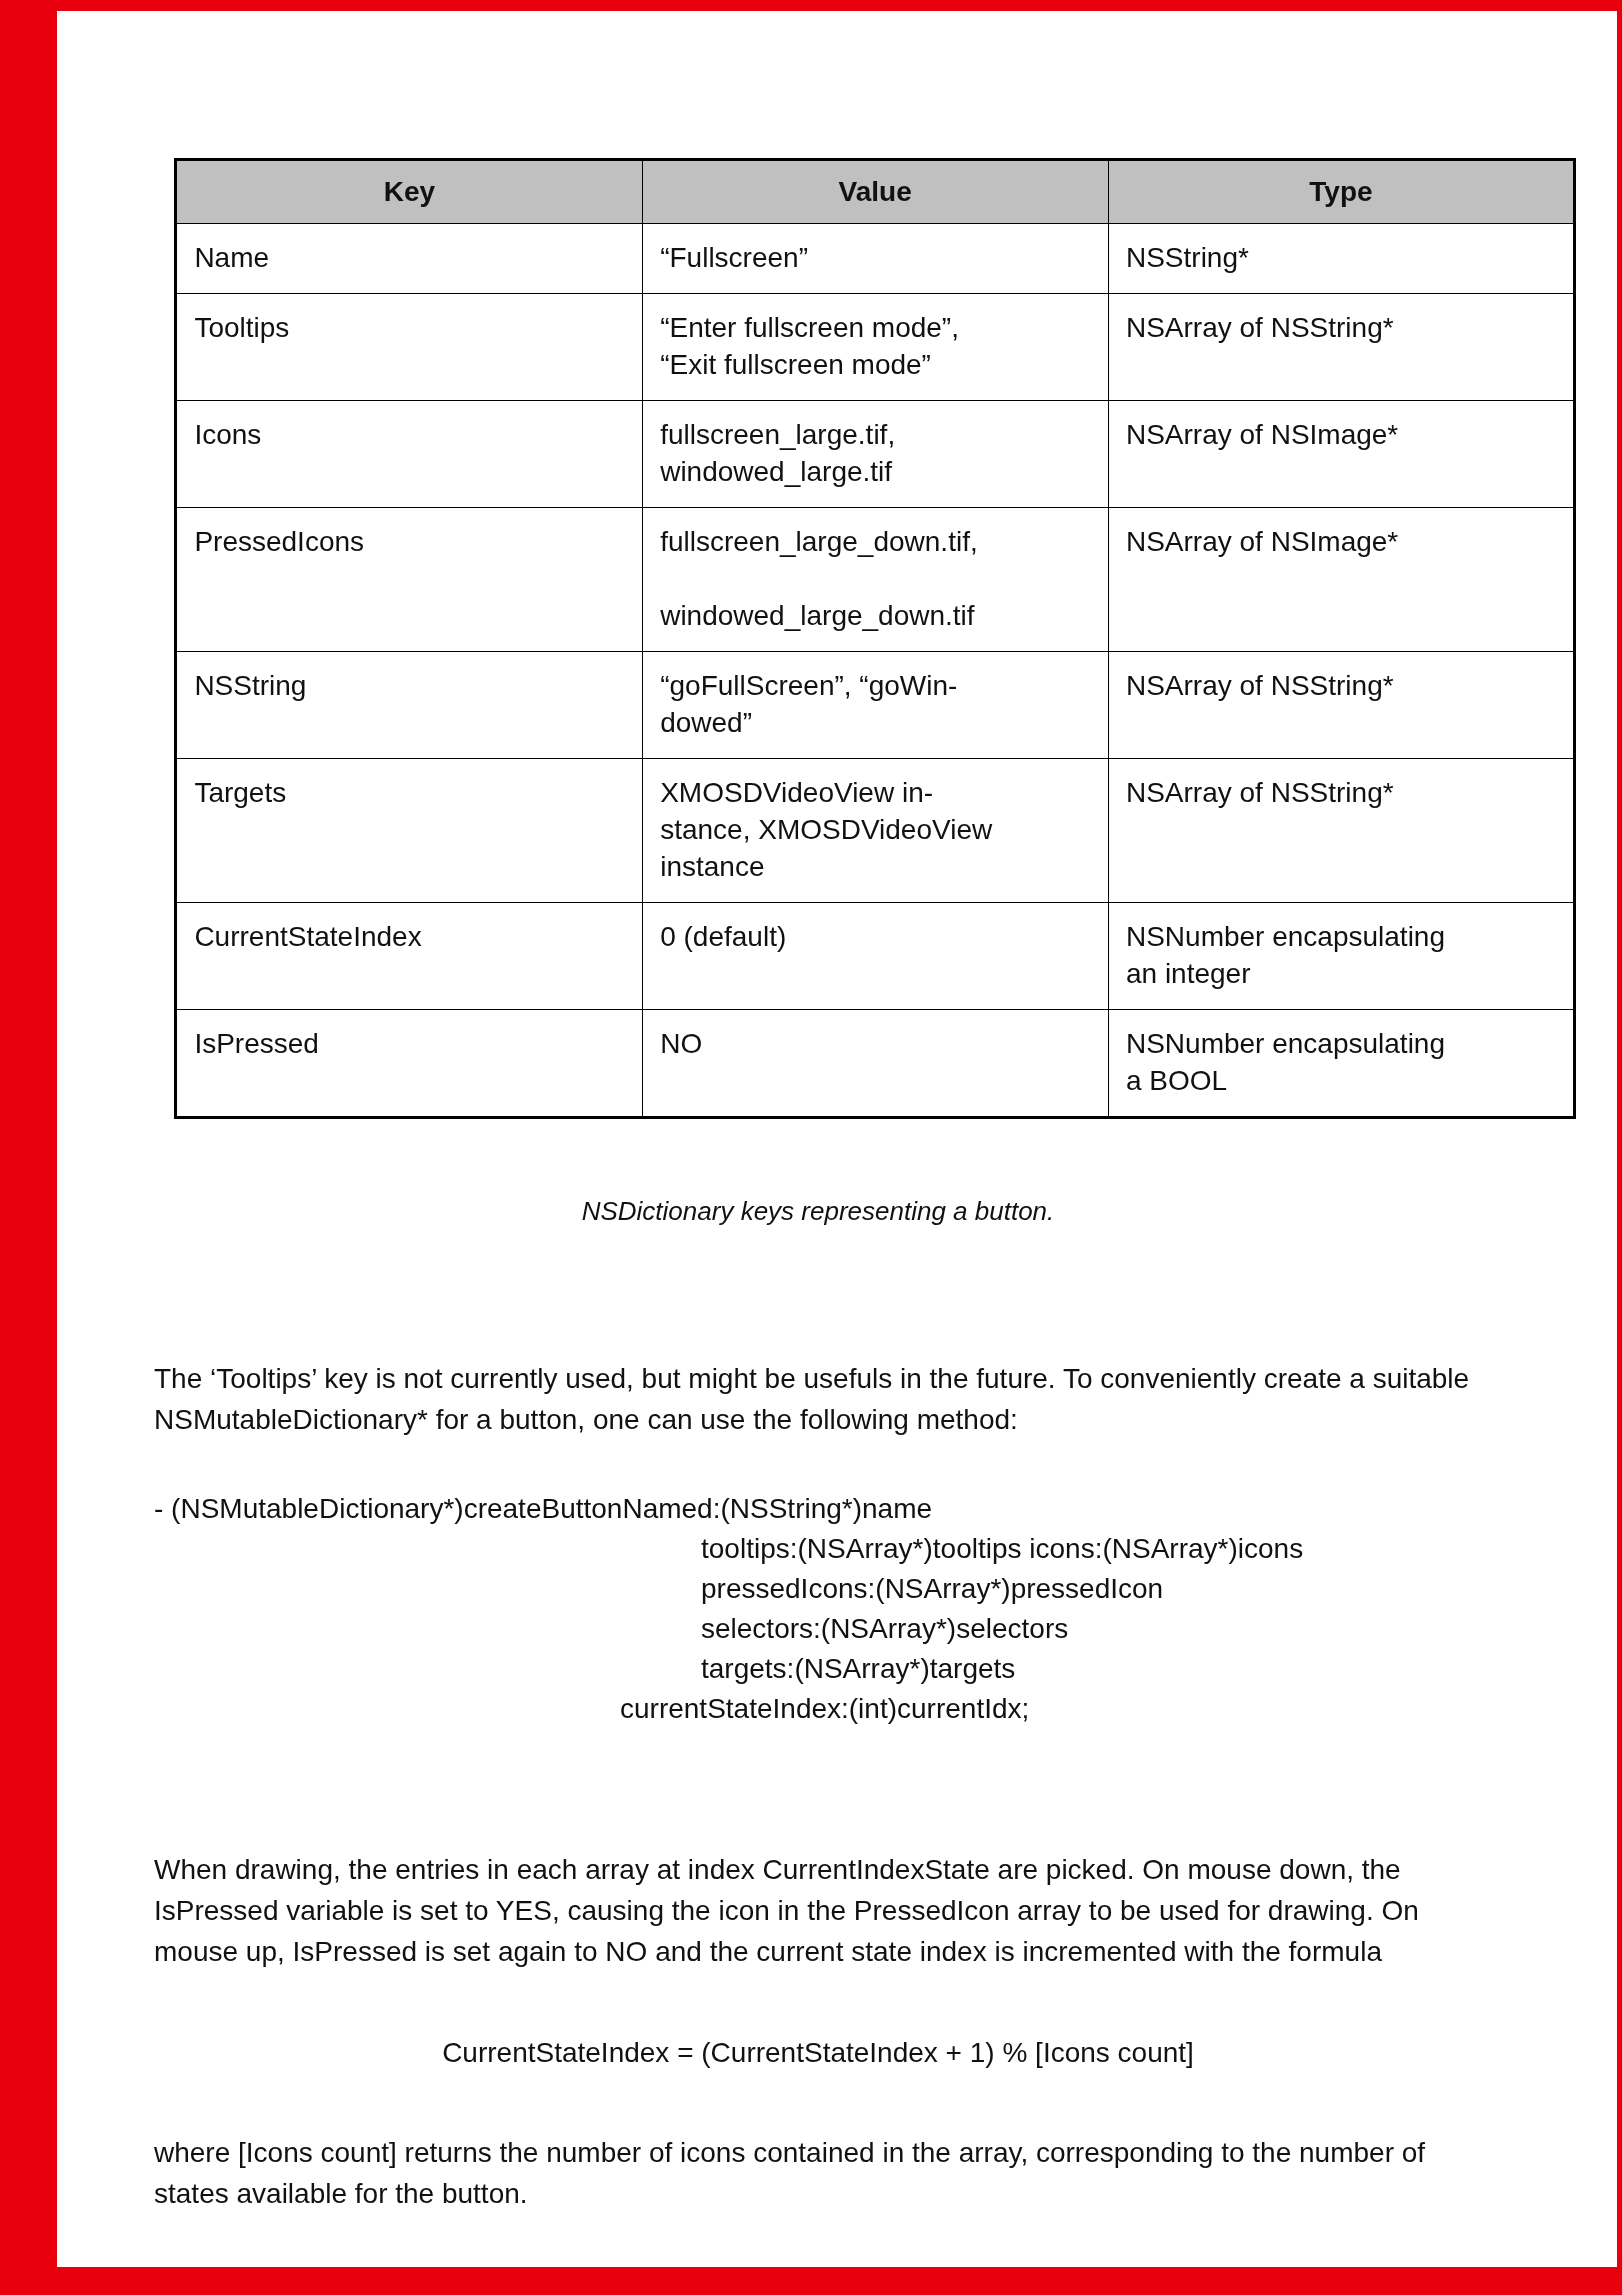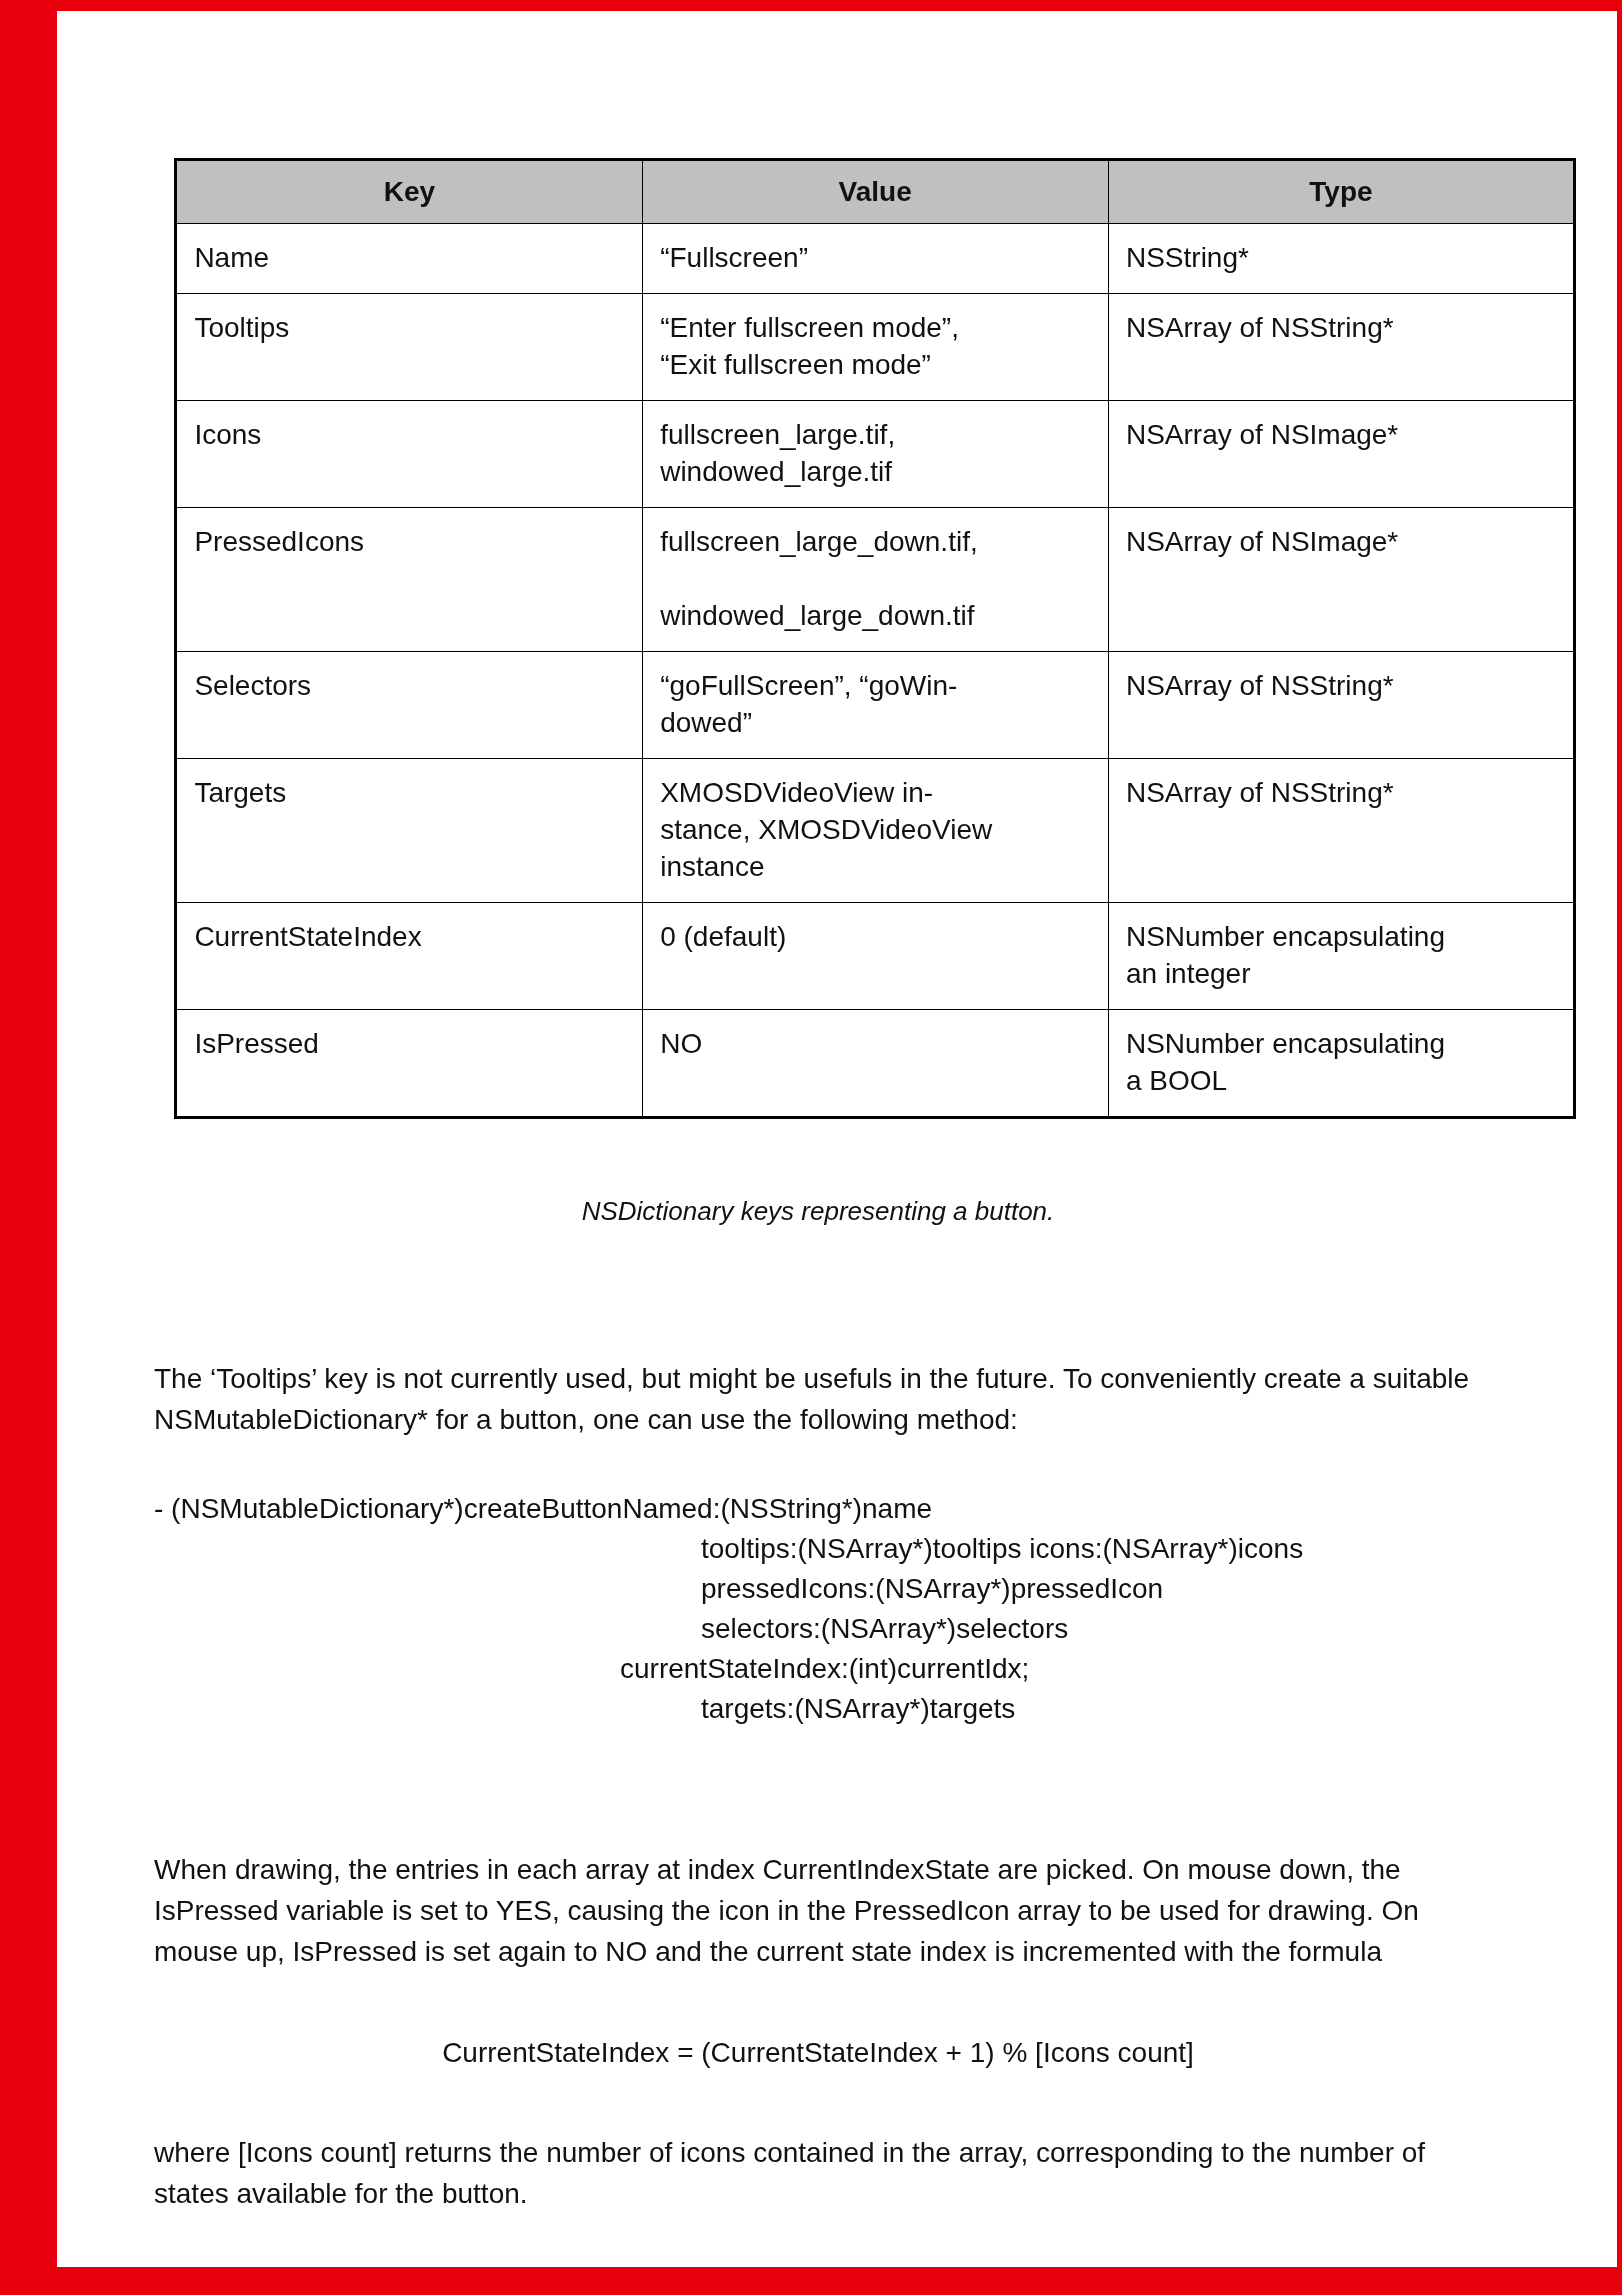--- a/index.html
+++ b/index.html
@@ -113,21 +113,21 @@
           <td class="cell-type">NSArray of NSImage*</td>
         </tr>
         <tr>
           <td class="cell-key">PressedIcons</td>
           <td class="cell-value">fullscreen_large_down.tif,
 
 windowed_large_down.tif</td>
           <td class="cell-type">NSArray of NSImage*</td>
         </tr>
         <tr>
-          <td class="cell-key">Selectors</td>
+          <td class="cell-key">NSString</td>
           <td class="cell-value">“goFullScreen”, “goWin-
 dowed”</td>
           <td class="cell-type">NSArray of NSString*</td>
         </tr>
         <tr>
           <td class="cell-key">Targets</td>
           <td class="cell-value">XMOSDVideoView in-
 stance, XMOSDVideoView
 instance</td>
           <td class="cell-type">NSArray of NSString*</td>
@@ -149,22 +149,22 @@
 
     <div class="caption">NSDictionary keys representing a button.</div>
 
     <div class="para para-1">The ‘Tooltips’ key is not currently used, but might be usefuls in the future. To conveniently create a suitable NSMutableDictionary* for a button, one can use the following method:</div>
 
     <div class="method-block">
       <div class="method-line indent-0">- (NSMutableDictionary*)createButtonNamed:(NSString*)name</div>
       <div class="method-line indent-1">tooltips:(NSArray*)tooltips icons:(NSArray*)icons</div>
       <div class="method-line indent-1">pressedIcons:(NSArray*)pressedIcon</div>
       <div class="method-line indent-1">selectors:(NSArray*)selectors</div>
+      <div class="method-line indent-1">targets:(NSArray*)targets</div>
       <div class="method-line indent-2">currentStateIndex:(int)currentIdx;</div>
-      <div class="method-line indent-1">targets:(NSArray*)targets</div>
     </div>
 
     <div class="para para-2">When drawing, the entries in each array at index CurrentIndexState are picked. On mouse down, the IsPressed variable is set to YES, causing the icon in the PressedIcon array to be used for drawing. On mouse up, IsPressed is set again to NO and the current state index is incremented with the formula</div>
 
     <div class="formula">CurrentStateIndex = (CurrentStateIndex + 1) % [Icons count]</div>
 
     <div class="para para-3">where [Icons count] returns the number of icons contained in the array, corresponding to the number of states available for the button.</div>
 
   </div>
 </div>

